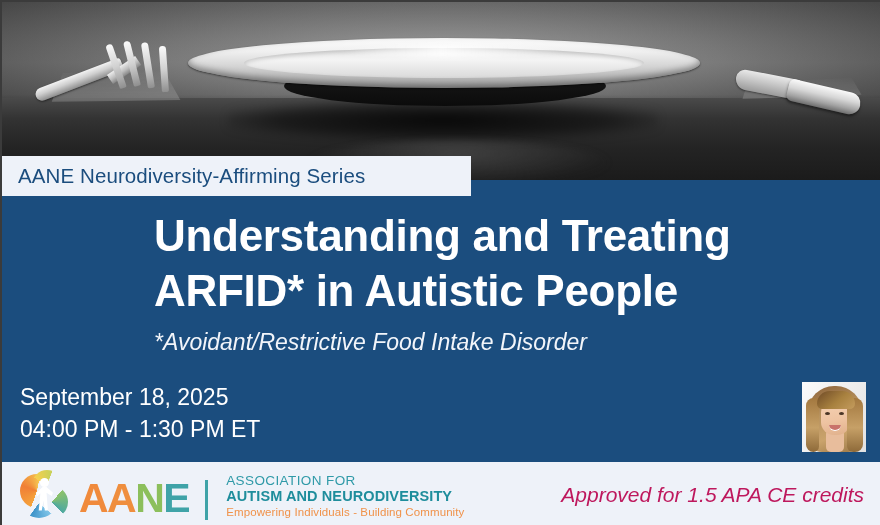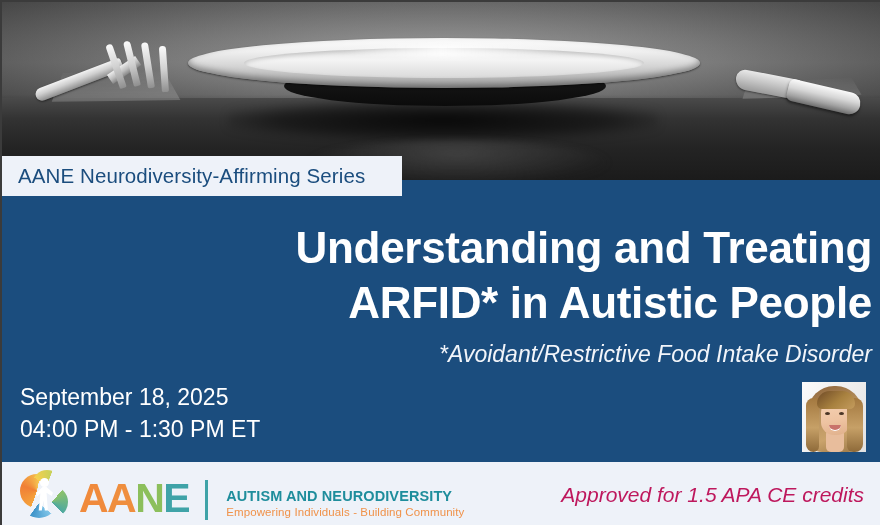--- a/index.html
+++ b/index.html
@@ -133,21 +133,21 @@
     transform: scaleY(-.7); transform-origin: 50% 0;
     opacity: .26; filter: blur(1.6px);
     background: linear-gradient(180deg, rgba(210,210,210,.9) 0%, rgba(80,80,80,0) 100%);
     clip-path: polygon(2% 4%, 98% 22%, 90% 94%, 6% 72%);
   }
 
   
   .series-banner {
     position: absolute;
     left: 0; top: 154px;
-    width: 400px; height: 40px;
+    width: 469px; height: 40px;
     background: #eef2f9;
     display: flex;
     align-items: center;
     z-index: 5;
   }
   .series-banner-text {
     padding-left: 16px;
     font-size: 20.5px;
     color: #1b4d7e;
     letter-spacing: .1px;
@@ -157,24 +157,23 @@
   
   .main-panel {
     position: absolute;
     left: 0; top: 178px;
     width: 880px; height: 282px;
     background: #1b4d7e;
   }
 
   .title-block {
     position: absolute;
-    right: 10px; top: 28px;
+    right: 28px; top: 28px;
     width: 700px;
-    text-align: right;
-    margin-top: 12px;
+    text-align: left;
   }
   .title-line {
     color: #ffffff;
     font-size: 44px;
     font-weight: bold;
     line-height: 1.26;
     letter-spacing: -.3px;
     white-space: nowrap;
   }
   .subtitle-line {
@@ -414,20 +413,21 @@
 
       <div class="logo-word">
         <span class="aane-letters">
           <span class="ltr a1">A</span><span class="ltr a2">A</span><span class="ltr n">N</span><span class="ltr e">E</span>
         </span>
       </div>
 
       <div class="logo-divider"></div>
 
       <div class="logo-lines">
+        <div class="logo-l1">ASSOCIATION FOR</div>
         <div class="logo-l2">AUTISM AND NEURODIVERSITY</div>
         <div class="logo-l3">Empowering Individuals - Building Community</div>
       </div>
     </div>
 
     <div class="footer-note">Approved for 1.5 APA CE credits</div>
   </div>
 
 </div>
 

